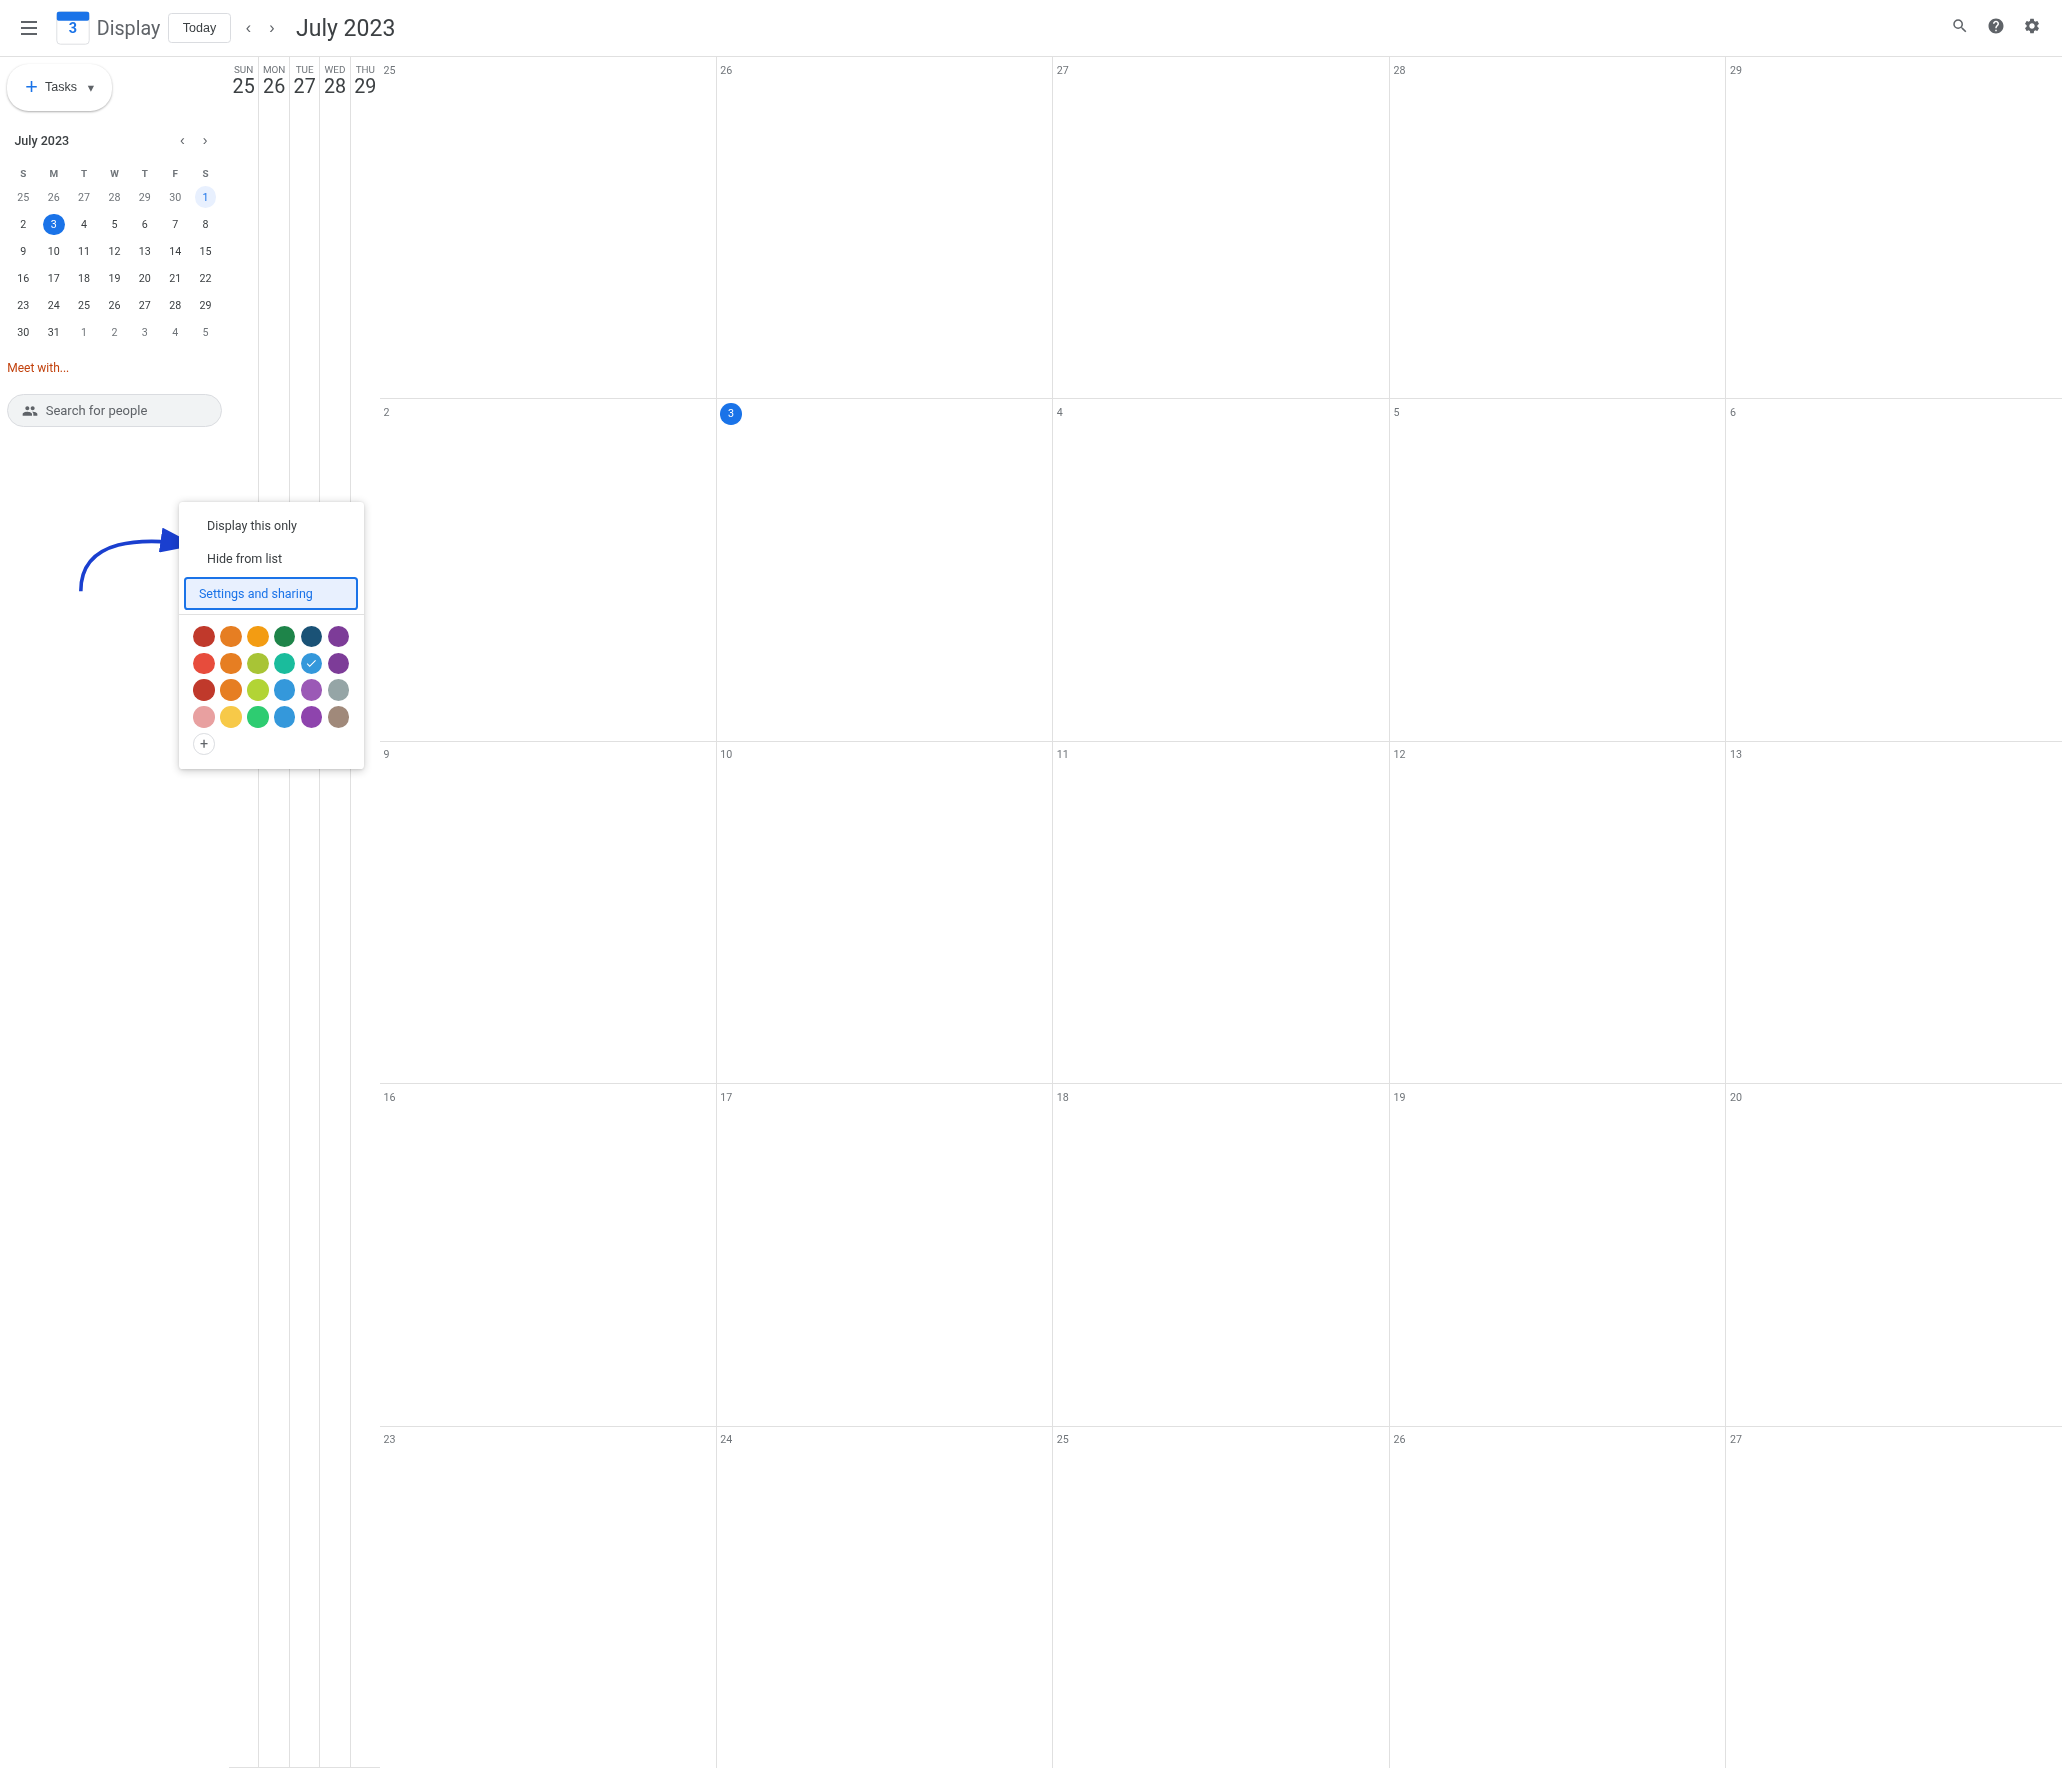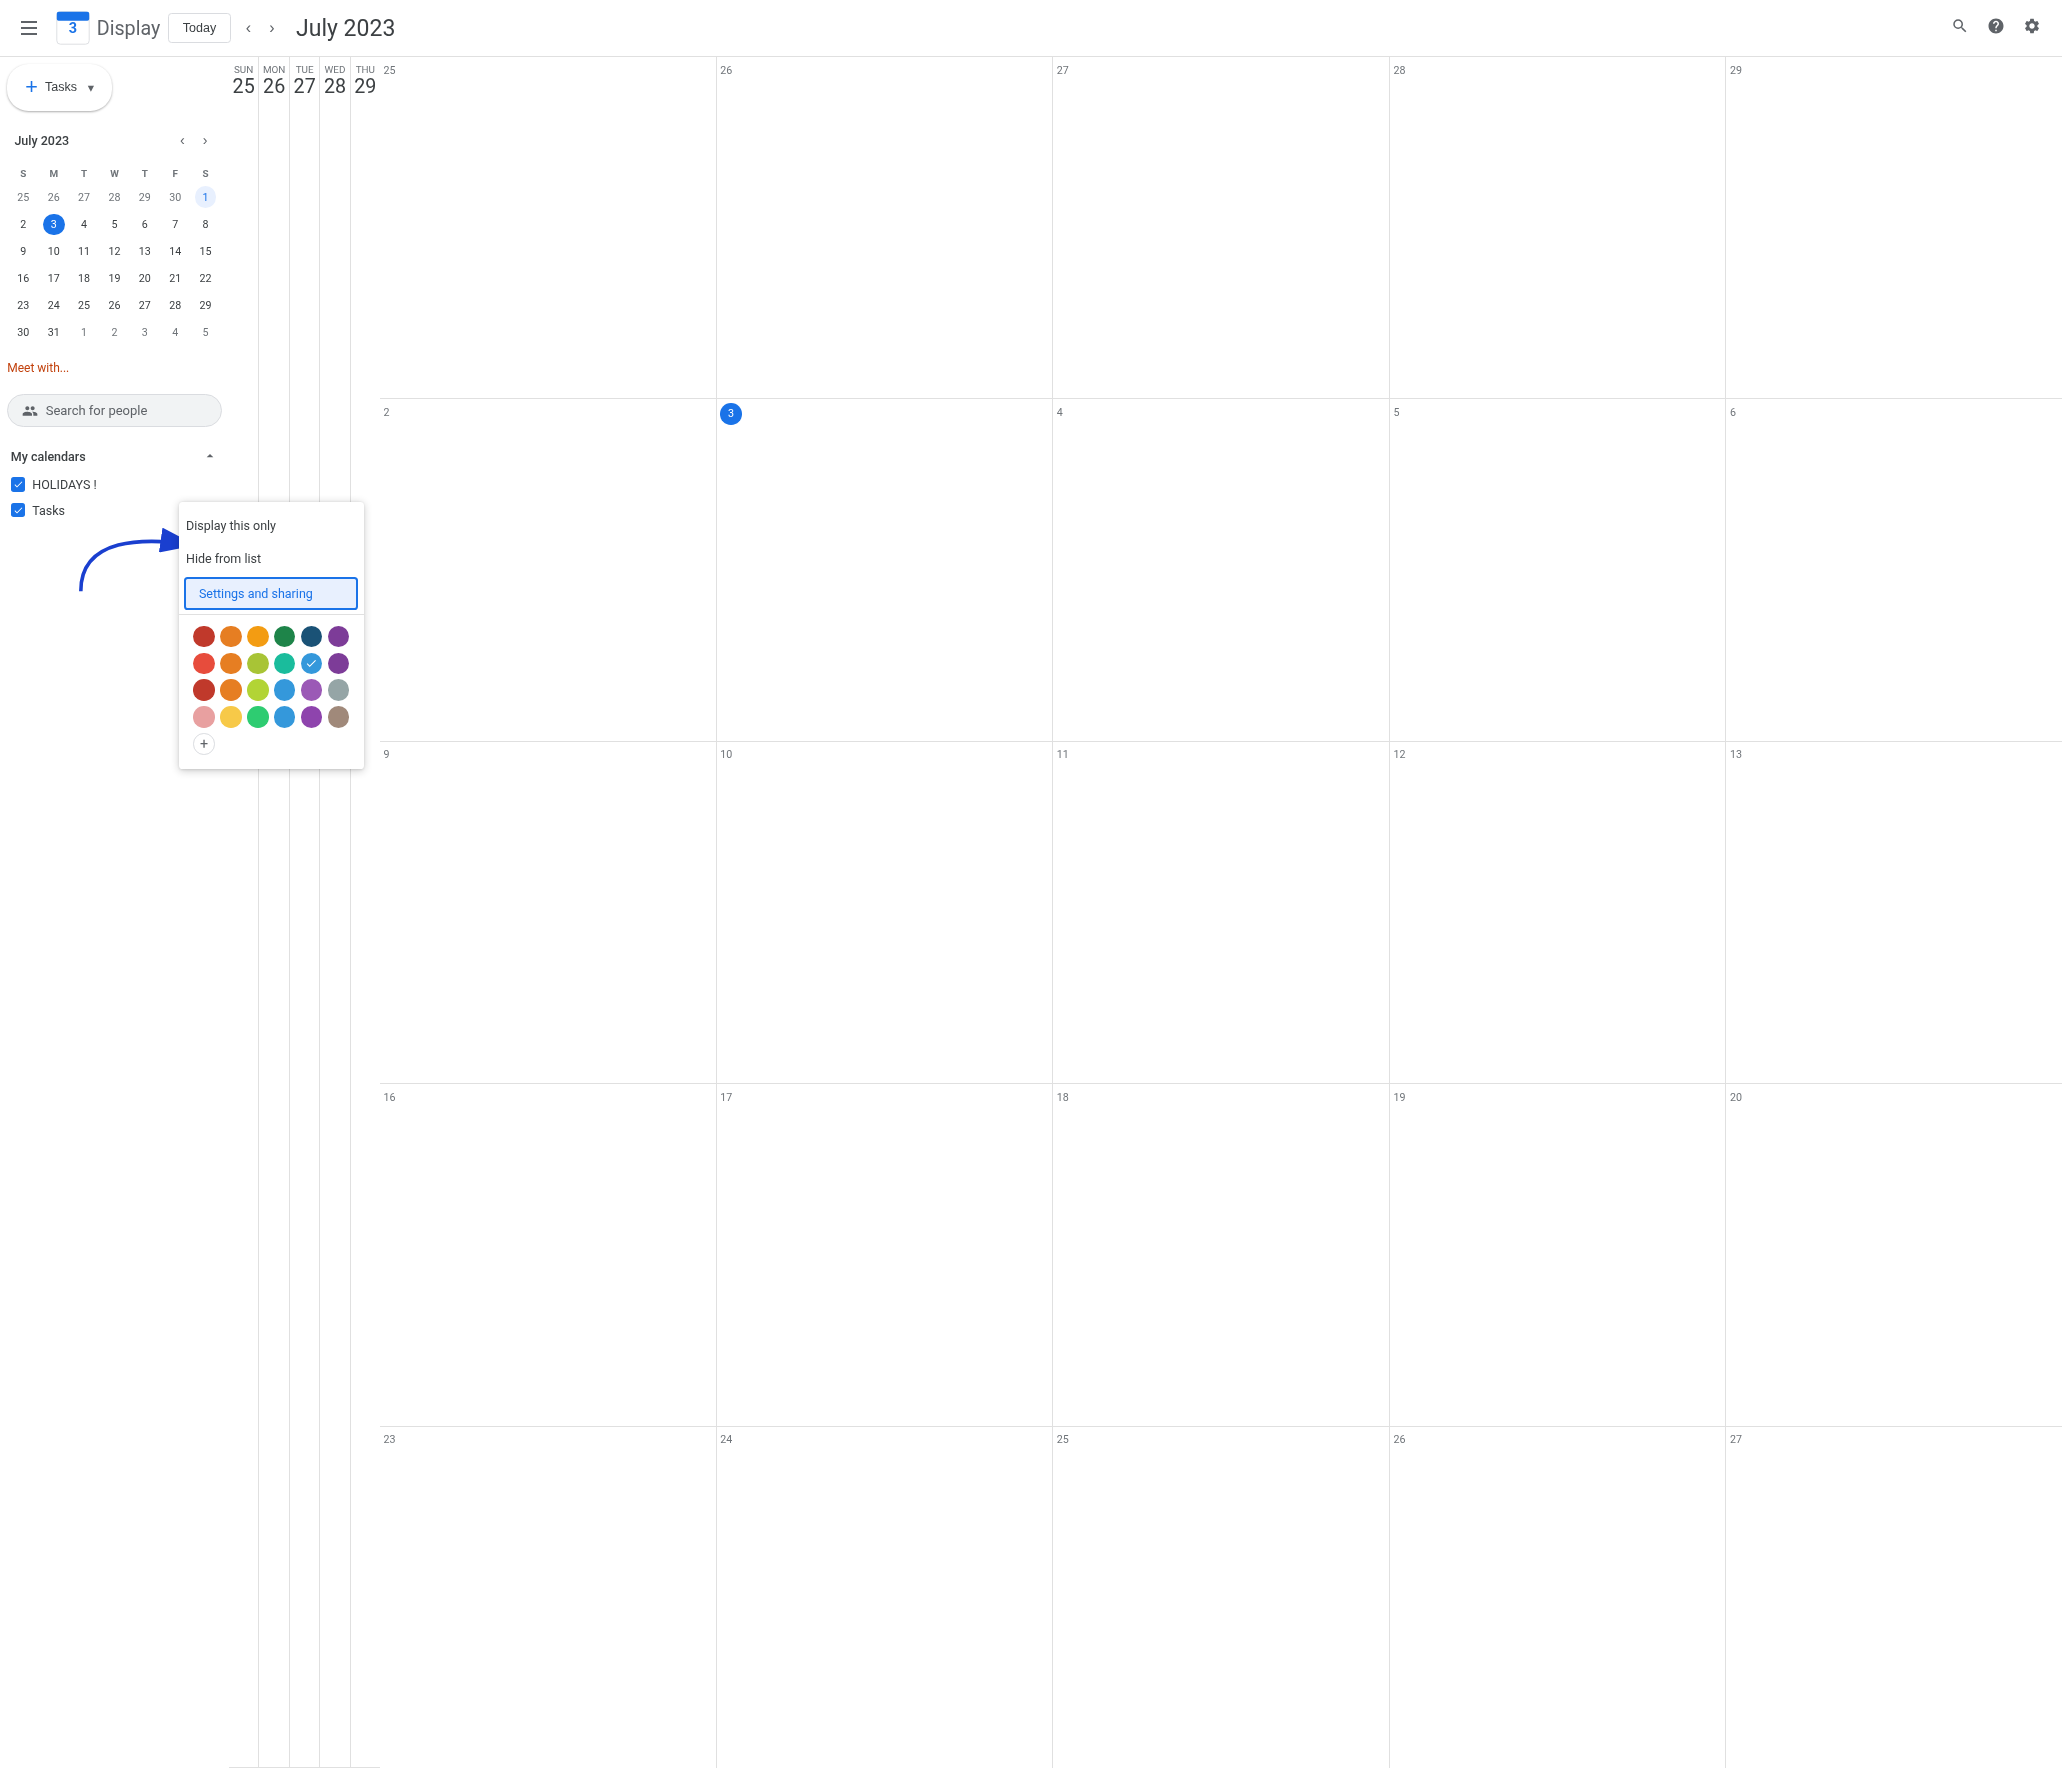--- a/index.html
+++ b/index.html
@@ -80,21 +80,21 @@
     .dropdown-menu {
       position: fixed;
       background: #fff;
       border-radius: 3.6px;
       box-shadow: 0 1.8px 9px rgba(0,0,0,0.2), 0 0.9px 2.7px rgba(0,0,0,0.1);
       z-index: 1000;
       min-width: 179px;
       padding: 7.2px 0;
     }
     .dropdown-item {
-      padding: 9px 7px;
+      padding: 9px 28px;
       font-size: 12.5px;
       cursor: pointer;
       color: #3c4043;
     }
     .dropdown-item.highlighted { background: #e8f0fe; color: #1a73e8; border: 1.8px solid #1a73e8; margin: 0 3.6px; padding: 7.2px 14.3px; border-radius: 3.6px; }
 
     
     .color-palette { padding: 7.2px 14.3px; display: flex; flex-direction: column; gap: 5.4px; }
     .color-row { display: flex; gap: 5.4px; }
     .color-swatch { width: 21.5px; height: 21.5px; border-radius: 50%; cursor: pointer; display: flex; align-items: center; justify-content: center; }
@@ -243,44 +243,20 @@
     <div class="meet-with">
       <div class="meet-with-title">Meet with...</div>
       <div class="search-people">
         <svg width="16" height="16" viewBox="0 0 24 24" fill="#5f6368">
           <path d="M16 11c1.66 0 2.99-1.34 2.99-3S17.66 5 16 5c-1.66 0-3 1.34-3 3s1.34 3 3 3zm-8 0c1.66 0 2.99-1.34 2.99-3S9.66 5 8 5C6.34 5 5 6.34 5 8s1.34 3 3 3zm0 2c-2.33 0-7 1.17-7 3.5V19h14v-2.5c0-2.33-4.67-3.5-7-3.5zm8 0c-.29 0-.62.02-.97.05 1.16.84 1.97 1.97 1.97 3.45V19h6v-2.5c0-2.33-4.67-3.5-7-3.5z"></path>
         </svg>
         <span style="font-size:13px;color:#5f6368;">Search for people</span>
       </div>
     </div>
 
-    <div class="cal-section">
-      <div class="cal-section-header">
-        <span class="cal-section-title">My calendars</span>
-        <svg width="16" height="16" viewBox="0 0 24 24" fill="#5f6368">
-          <path d="M7 14l5-5 5 5z"></path>
-        </svg>
-      </div>
-      <div class="cal-item">
-        <div class="cal-checkbox" style="background:#1a73e8;">
-          <svg width="10.7" height="10.7" viewBox="0 0 24 24" fill="white">
-            <path d="M9 16.17L4.83 12l-1.42 1.41L9 19 21 7l-1.41-1.41z"></path>
-          </svg>
-        </div>
-        <span class="cal-label">HOLIDAYS !</span>
-      </div>
-      <div class="cal-item">
-        <div class="cal-checkbox" style="background:#1a73e8;">
-          <svg width="10.7" height="10.7" viewBox="0 0 24 24" fill="white">
-            <path d="M9 16.17L4.83 12l-1.42 1.41L9 19 21 7l-1.41-1.41z"></path>
-          </svg>
-        </div>
-        <span class="cal-label">Tasks</span>
-      </div>
-    </div>
   </div>
 
   <div class="calendar-main">
 
     <div class="cal-header-row">
       <div class="cal-header-cell">
         <div class="cal-header-day">SUN</div>
         <div class="cal-header-num">25</div>
       </div>
       <div class="cal-header-cell">

